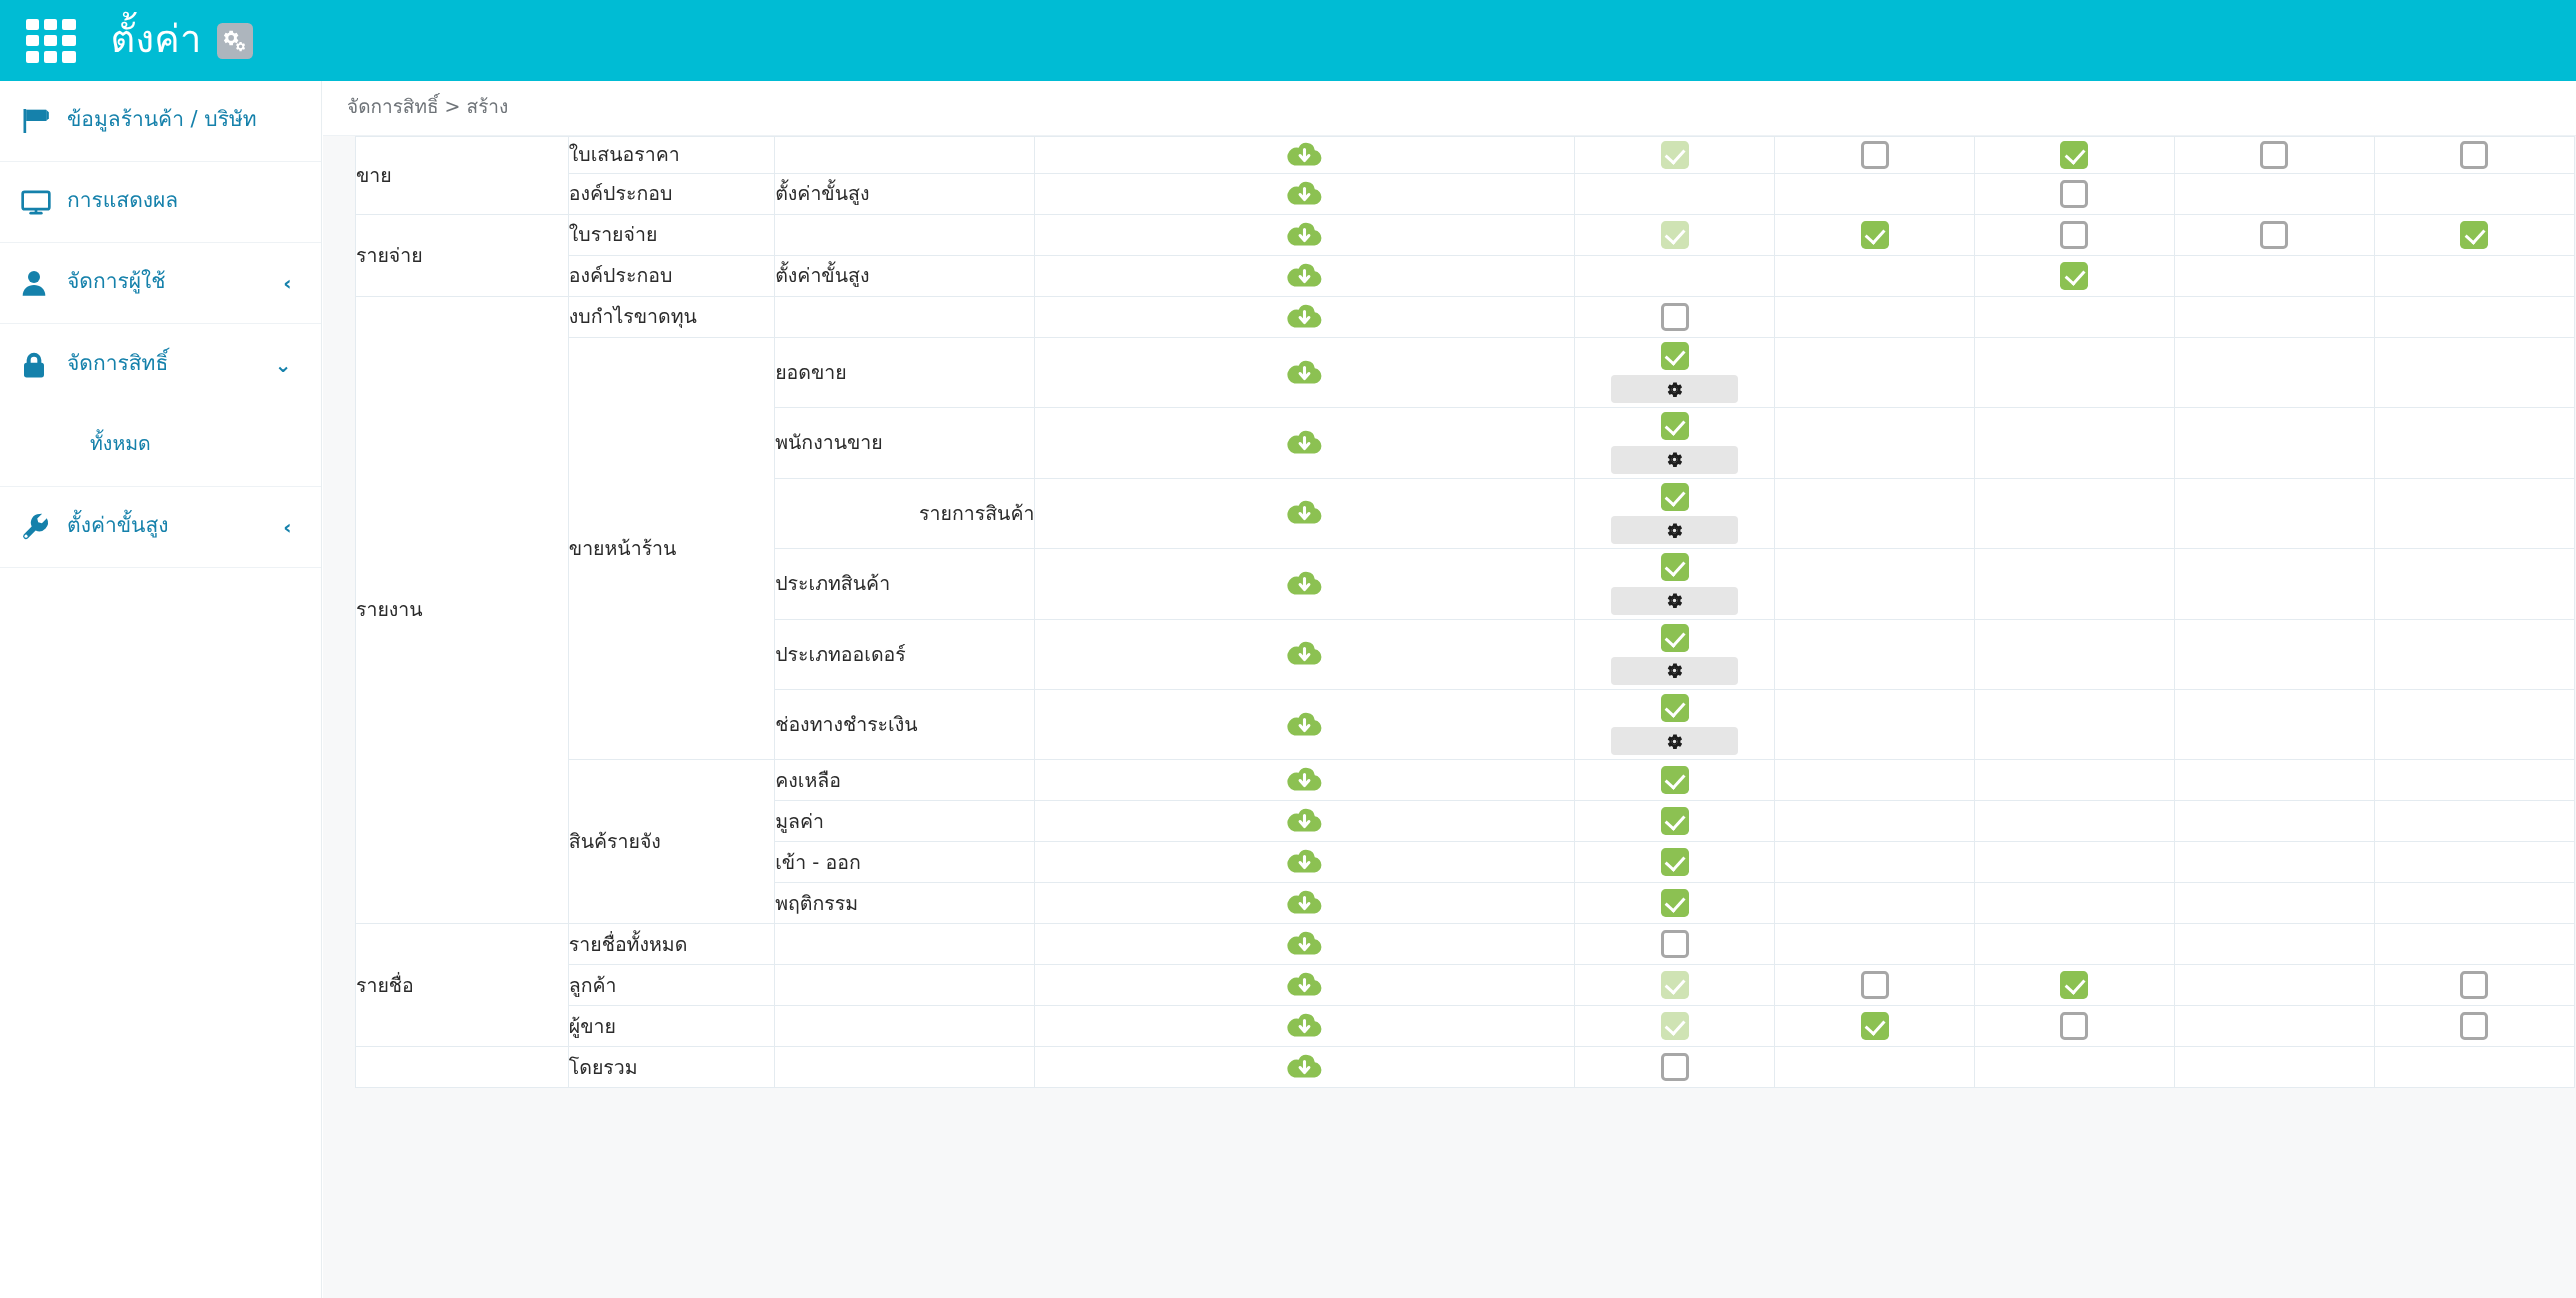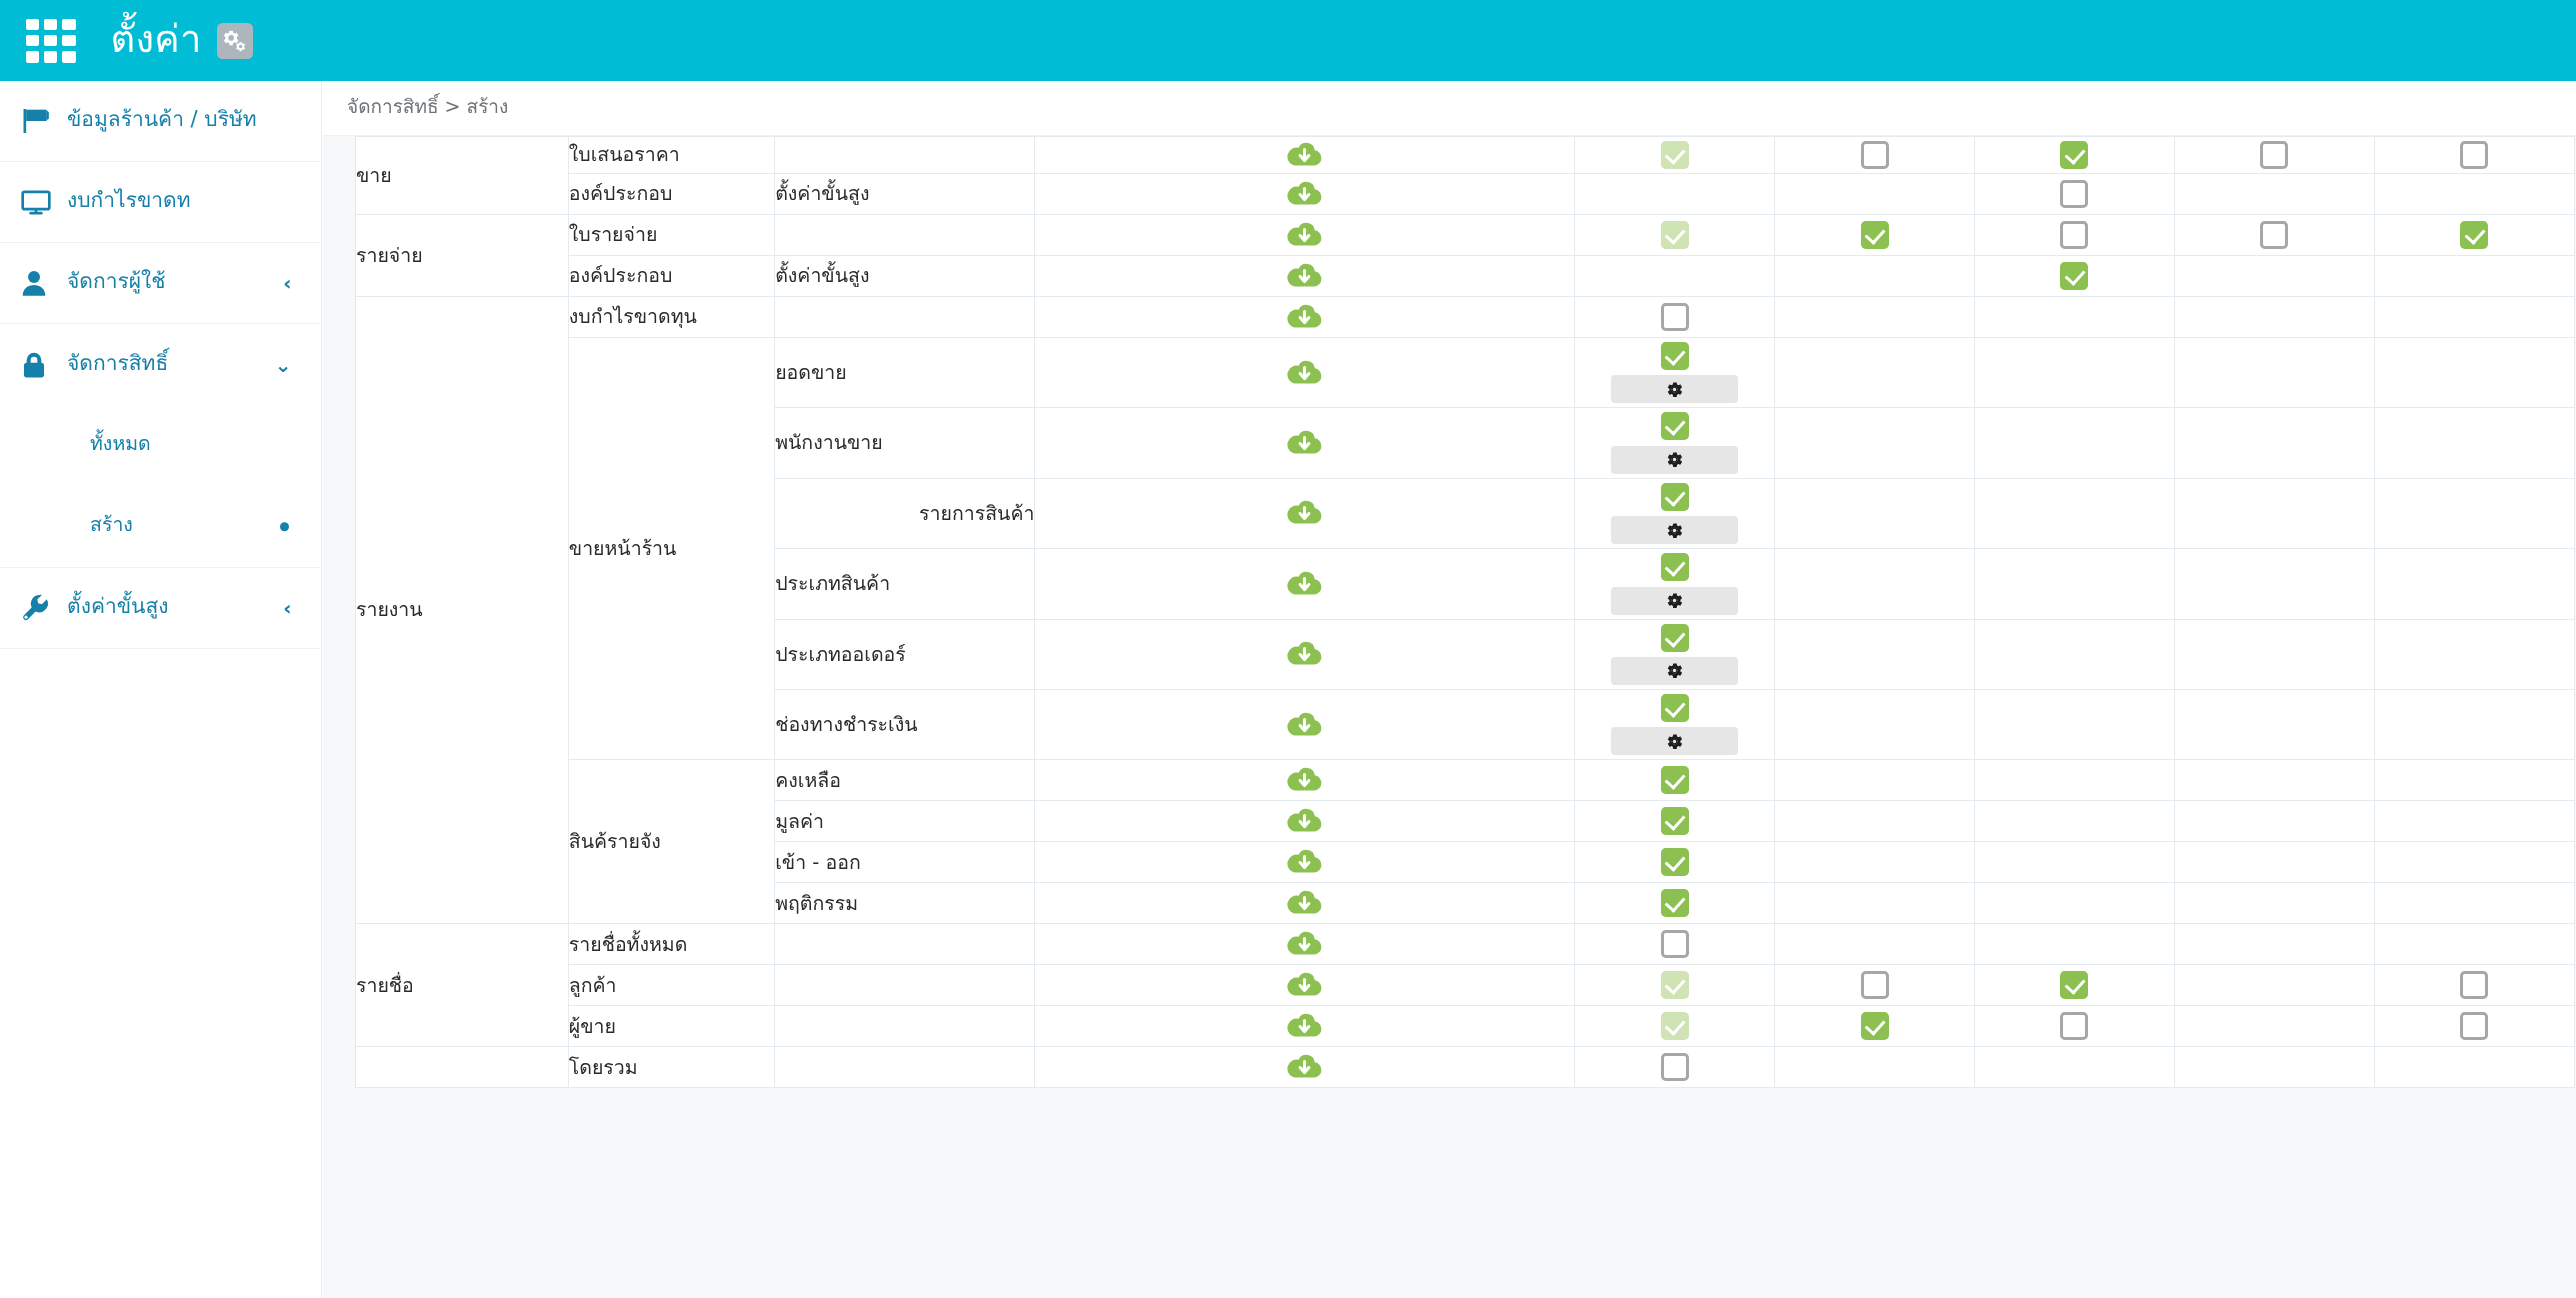--- a/index.html
+++ b/index.html
@@ -217,21 +217,21 @@
   </div>
 
   <div class="side-row">
     <span class="ico">
       <svg width="32" height="27" viewBox="0 0 48 40" fill="none" stroke="#1581ab" stroke-width="4">
         <rect x="4" y="4" width="40" height="26" rx="3"></rect>
         <path d="M16 36 h16" stroke-linecap="round"></path>
         <path d="M24 30 v6"></path>
       </svg>
     </span>
-    <span class="lbl">งบกำไรขาดท</span>
+    <span class="lbl">การแสดงผล</span>
   </div>
 
   <div class="side-row">
     <span class="ico">
       <svg width="28" height="28" viewBox="0 0 42 42" fill="#1581ab">
         <circle cx="21" cy="12" r="9"></circle>
         <path d="M4 40 c0 -10 8 -16 17 -16 s17 6 17 16 z"></path>
       </svg>
     </span>
     <span class="lbl">จัดการผู้ใช้</span>
@@ -247,24 +247,20 @@
         </svg>
       </span>
       <span class="lbl">จัดการสิทธิ์</span>
       <span class="chev">⌄</span>
     </div>
 
     <div class="side-sub">
       <span class="lbl">ทั้งหมด</span>
     </div>
 
-    <div class="side-sub">
-      <span class="lbl">สร้าง</span>
-      <span class="dot"></span>
-    </div>
   </div>
 
   <div class="side-row">
     <span class="ico">
       <svg width="29.5" height="29.5" viewBox="0 0 44 44" fill="#1581ab">
         <path d="M29 3 a13 13 0 0 0 -11.6 18.8 L5.6 33.6 a4.2 4.2 0 0 0 5.9 5.9 L23.3 27.6 A13 13 0 0 0 40 9.5 l-7.3 7.3 -5.6 -1.4 -1.4 -5.6 7.3 -7.3 A13 13 0 0 0 29 3 z"></path>
         <circle cx="9" cy="36" r="2.3" fill="#ffffff"></circle>
       </svg>
     </span>
     <span class="lbl">ตั้งค่าขั้นสูง</span>

